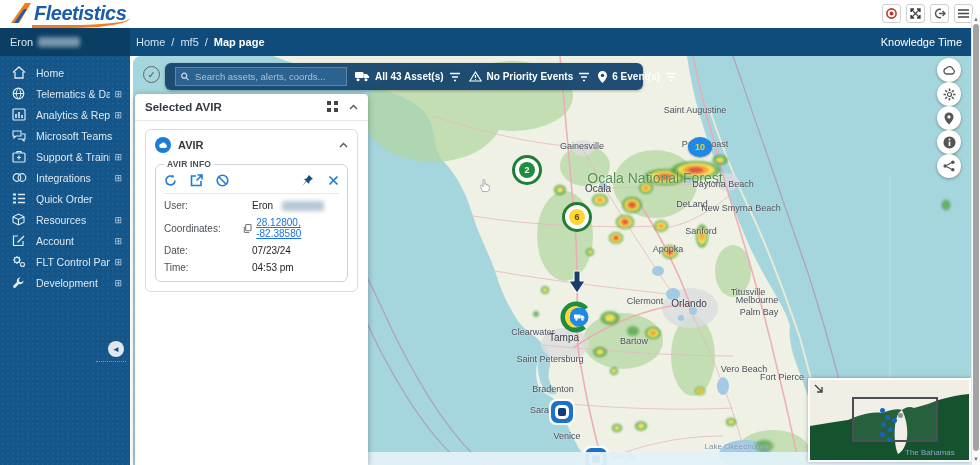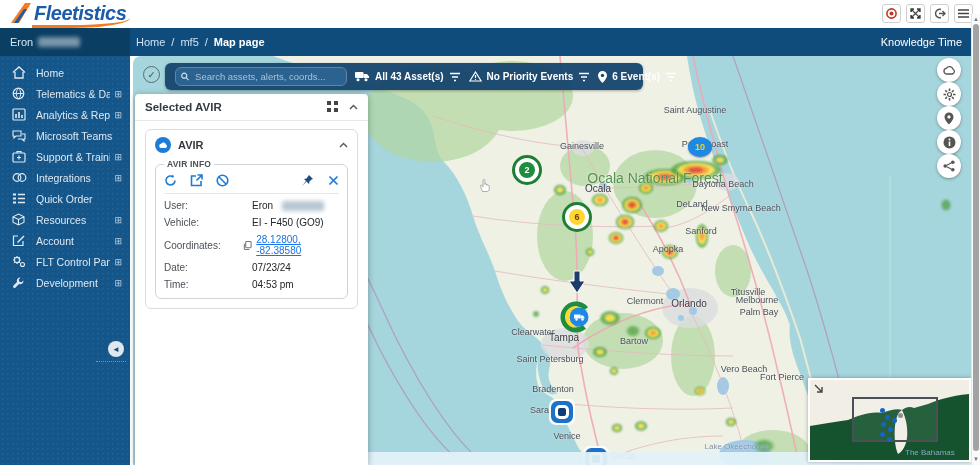--- a/index.html
+++ b/index.html
@@ -56,21 +56,21 @@
             box-shadow:0 1px 2px rgba(0,0,0,.35);}
   .dotmark{position:absolute;transform:translate(-50%,-50%);width:8px;height:8px;background:#123c78;border-radius:2px;
            box-shadow:0 0 0 3px #fff,0 0 0 7px #1b72c8,0 0 0 9px rgba(255,255,255,.9);}
   .selwrap{position:absolute;transform:translate(-50%,-50%);width:34px;height:34px;}
   .selarrow{position:absolute;left:50%;transform:translate(-50%,0);top:-30px;}
   .hand{position:absolute;transform:translate(-50%,-50%);}
   
   .mapbar{position:absolute;left:32px;top:7px;width:478px;height:27px;background:rgba(23,70,110,.96);
           border-radius:6px;display:flex;align-items:center;padding:0 10px;box-sizing:border-box;gap:8px;
           box-shadow:0 1px 3px rgba(0,0,0,.3);}
-  .search{flex:0 0 160px;height:17px;background:#2b628f;border:1px solid #5d86ab;border-radius:6px;
+  .search{flex:0 0 160px;height:17px;background:#2b628f;border:1px solid #5d86ab;border-radius:0;
           color:#dce9f4;font-size:9.5px;display:flex;align-items:center;padding:0 5px;gap:4px;}
   .search input{background:transparent;border:none;outline:none;color:#dce9f4;font-size:9.5px;width:100%;
           font-family:"Liberation Sans",sans-serif;}
   .search input::placeholder{color:#a8c3da;}
   .fgrp{display:flex;align-items:center;gap:5px;color:#fff;font-size:10px;font-weight:bold;white-space:nowrap;}
   .checkico{position:absolute;left:10px;top:10px;width:15px;height:15px;border:1.5px solid #5a6b72;border-radius:50%;
             color:#5a6b72;font-size:9px;display:flex;align-items:center;justify-content:center;font-weight:bold;}
   
   .mctl{position:absolute;right:10px;width:24px;height:24px;border-radius:50%;background:#fff;
         box-shadow:0 1px 3px rgba(0,0,0,.35);display:flex;align-items:center;justify-content:center;}
@@ -608,24 +608,20 @@
             </svg>
         </div>
         <div class="frow">
           <span class="fl">User:</span>
           <span class="fv">
               <span>Eron</span>
               <span class="redact"></span>
             </span>
         </div>
         <div class="frow">
-          <span class="fl">Vehicle:</span>
-          <span class="fv">EI - F450 (GO9)</span>
-        </div>
-        <div class="frow">
           <span class="fl">Coordinates:</span>
           <span class="fv">
             <svg width="10" height="11" viewBox="0 0 10 11">
                 <rect x="3" y="1" width="6" height="7" rx="1" fill="none" stroke="#777" stroke-width="1.2"></rect>
                 <path d="M1.5 3.5 V9 A1 1 0 0 0 2.5 10 H7" fill="none" stroke="#777" stroke-width="1.2"></path>
               </svg>
             <a href="#">28.12800, -82.38580</a>
           </span>
         </div>
         <div class="frow">

